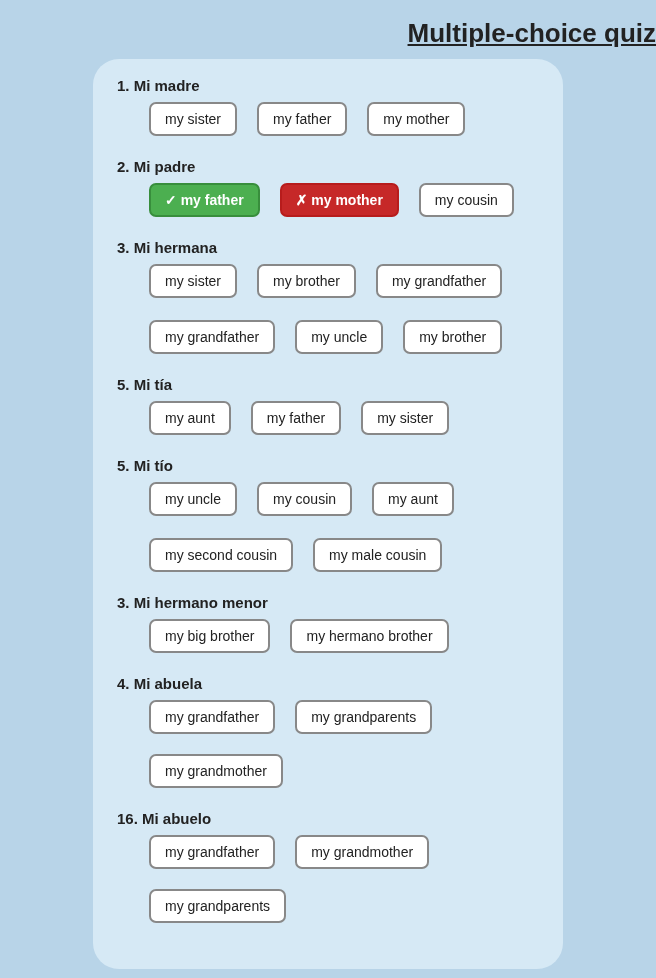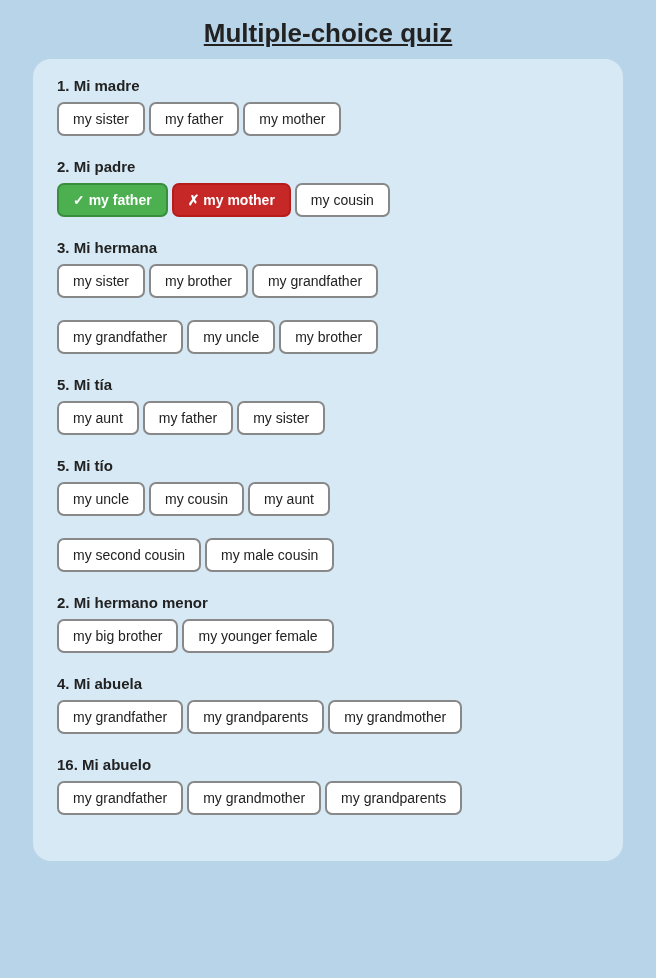--- a/index.html
+++ b/index.html
@@ -9,45 +9,46 @@
       width: 656px;
       min-height: 978px;
       display: flex;
       flex-direction: column;
       align-items: center;
     }
     .page-title {
       font-size: 26px;
       font-weight: bold;
       color: #222;
-      text-align: center;
+      text-align: right;
       padding: 18px 0 10px 0;
       width: 100%;
       text-decoration: underline;
     }
     .quiz-card {
       background: #d6e9f5;
-      border-radius: 18px;
-      width: 590px;
+      border-radius: 26px;
+      width: 470px;
       padding: 18px 24px 24px 24px;
       margin-bottom: 20px;
     }
     .question-block {
       margin-bottom: 22px;
     }
     .question-label {
       font-size: 15px;
       font-weight: bold;
       color: #222;
       margin-bottom: 8px;
     }
     .options-row {
       display: flex;
       flex-wrap: wrap;
-      gap: 4px;
+      gap: 20px;
+      margin-left: 32px;
     }
     .option-btn {
       border: 2px solid #888;
       border-radius: 7px;
       background: #fff;
       color: #222;
       font-size: 14px;
       padding: 7px 14px;
       cursor: pointer;
       font-family: Arial, sans-serif;
@@ -125,24 +126,24 @@
         <button class="option-btn">my aunt</button>
       </div>
     </div>
     <div class="question-block">
       <div class="options-row">
         <button class="option-btn">my second cousin</button>
         <button class="option-btn">my male cousin</button>
       </div>
     </div>
     <div class="question-block">
-      <div class="question-label">2. Mi hermano menor</div>
+      <div class="question-label">3. Mi hermano menor</div>
       <div class="options-row">
         <button class="option-btn">my big brother</button>
-        <button class="option-btn">my younger female</button>
+        <button class="option-btn">my hermano brother</button>
       </div>
     </div>
     <div class="question-block">
       <div class="question-label">4. Mi abuela</div>
       <div class="options-row">
         <button class="option-btn">my grandfather</button>
         <button class="option-btn">my grandparents</button>
         <button class="option-btn">my grandmother</button>
       </div>
     </div>

